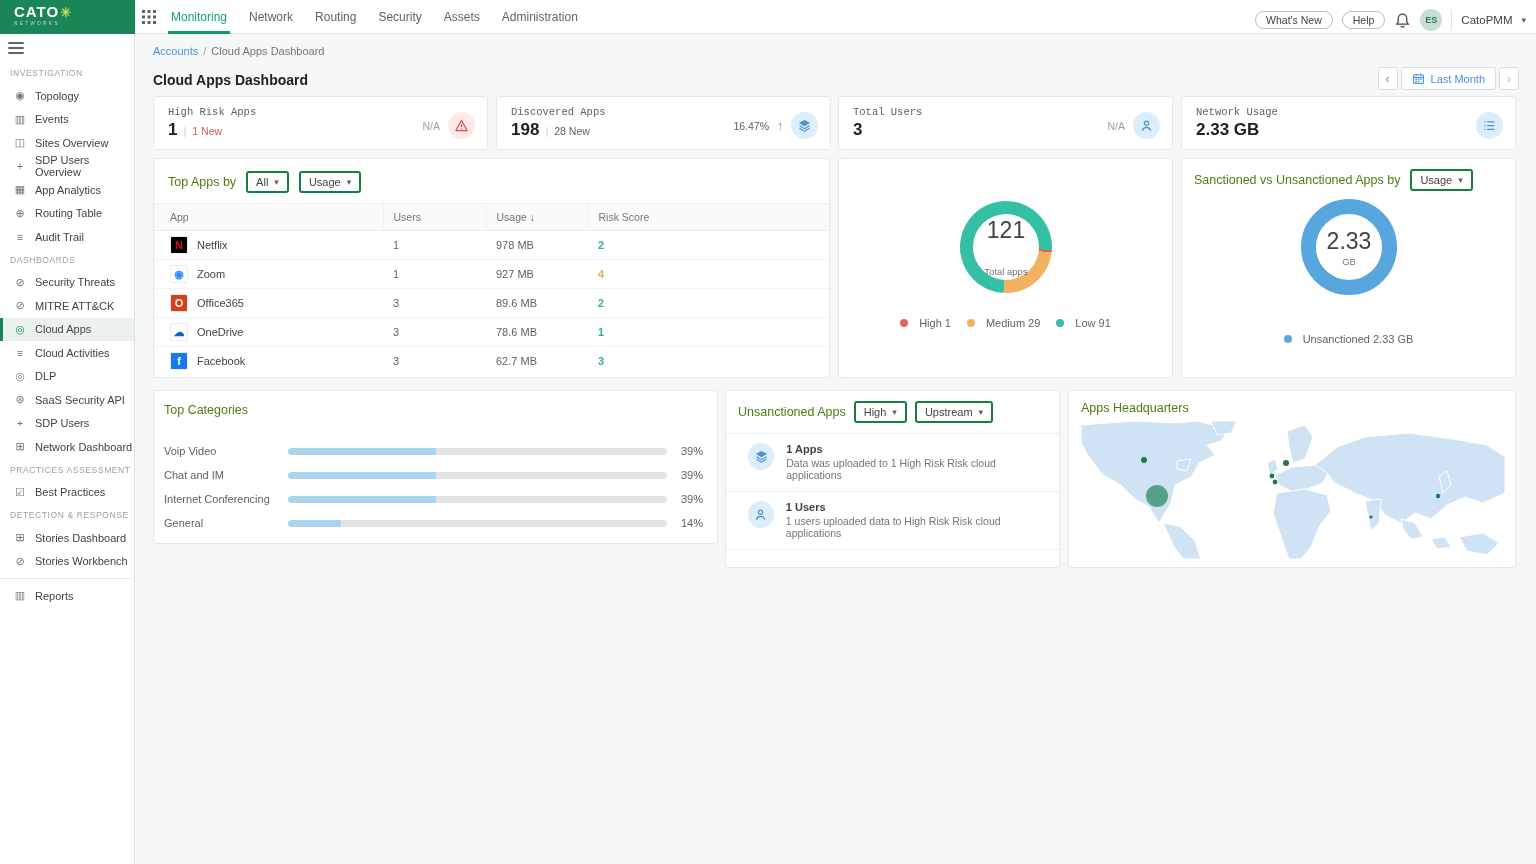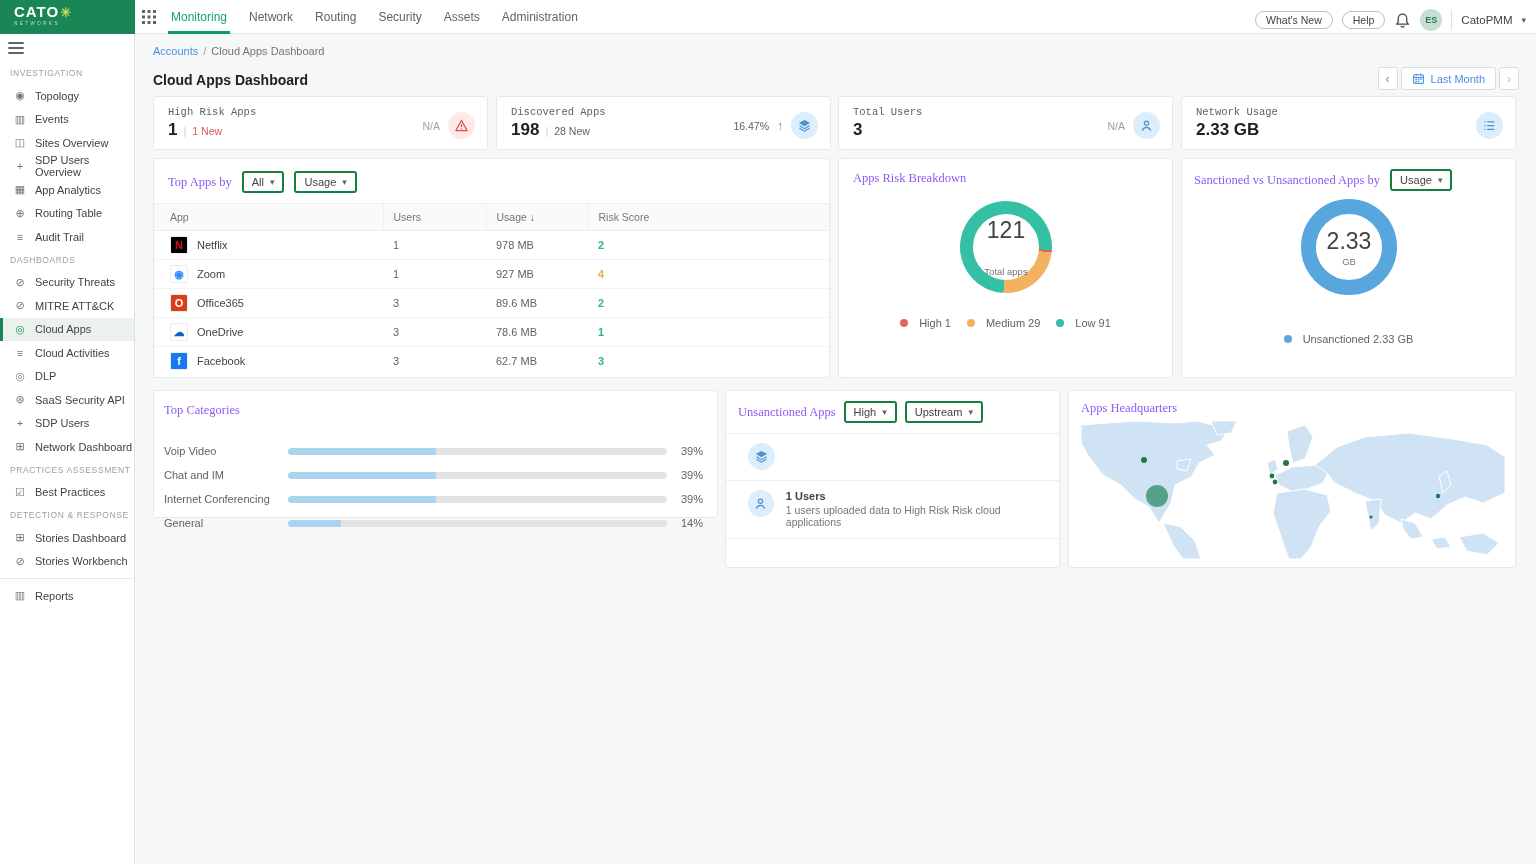--- a/index.html
+++ b/index.html
@@ -59,21 +59,21 @@
   .kpi-sub { font-size:10.5px; color:#757575; }
   .kpi-right { position:absolute; right:12px; bottom:10px; display:flex; align-items:center; gap:8px; }
   .kpi-na { font-size:10.5px; color:#9e9e9e; }
   .kpi-trend { font-size:10.5px; color:#616161; }
   .trend-arrow { color:#e25656; font-size:12px; }
   .icon-circle { width:27px; height:27px; border-radius:50%; display:flex; align-items:center; justify-content:center; }
   .ic-red { background:#fde9e9; }
   .ic-blue { background:#dcedfb; }
 
   
-  .card-title { font-size:12.5px; color:#8b5cf6;font-family:Liberation Serif, serif; }
+  .card-title { font-size:12.5px; color:#4d7c0f; }
   .filter-btn { border:2px solid #15803d; border-radius:3px; background:#fff; font-size:11px; color:#424242; padding:3px 8px; display:inline-flex; align-items:center; gap:6px; cursor:pointer; }
   .ta-head-row { display:flex; align-items:center; gap:10px; padding:12px 14px 10px; }
   .apps-table { width:100%; border-collapse:collapse; }
   .apps-table th { background:#fafafa; border-top:1px solid #eee; border-bottom:1px solid #eee; font-weight:normal; font-size:10.5px; color:#757575; text-align:left; padding:7px 10px; border-left:1px solid #f0f0f0; }
   .apps-table th:first-child { border-left:none; padding-left:16px; }
   .apps-table td { font-size:11px; color:#616161; padding:5px 10px; border-bottom:1px solid #f3f3f3; }
   .apps-table td:first-child { padding-left:16px; }
   .app-cell { display:flex; align-items:center; gap:9px; color:#424242; }
   .app-ico { width:18px; height:18px; border-radius:2px; display:flex; align-items:center; justify-content:center; font-size:11px; font-weight:bold; border:1px solid #ececec; flex:none; }
   .risk-score { font-weight:bold; }
@@ -417,21 +417,20 @@
             </td>
           <td style="border-bottom:none;">3</td>
           <td style="border-bottom:none;">62.7 MB</td>
           <td style="border-bottom:none;"><span class="risk-score" style="color: rgb(42, 181, 160);">3</span></td>
         </tr>
       </tbody>
     </table>
   </div>
 
   <div class="card" style="left:703px; top:124px; width:335px; height:220px;">
-    <div class="card-title" style="padding:12px 14px;">Apps Risk Breakdown</div>
     <div class="donut" style="left: 121px; top: 42px; width: 92px; height: 92px; background: conic-gradient(from 94deg, rgb(227, 100, 92) 0deg, rgb(227, 100, 92) 2.97521deg, rgb(243, 177, 98) 2.97521deg, rgb(243, 177, 98) 89.2562deg, rgb(53, 191, 164) 89.2562deg, rgb(53, 191, 164) 360deg);"></div>
     <div class="donut-hole" style="left:134px; top:55px; width:66px; height:66px;"></div>
     <div class="donut-center" style="left:121px; top:42px; width:92px; height:92px;gap:21px;">
       <div class="donut-big">121</div>
       <div class="donut-small">Total apps</div>
     </div>
     <div class="legend-row" style="top:158px;">
       <span class="legend-item">
           <span class="dot" style="background-color: rgb(227, 100, 92);"></span>
           <span>High 1</span>
@@ -461,21 +460,21 @@
       <div class="donut-small">GB</div>
     </div>
     <div class="legend-row" style="top:158px;margin-top:16px;">
       <span class="legend-item">
           <span class="dot" style="background-color: rgb(87, 167, 222);"></span>
           <span>Unsanctioned 2.33 GB</span>
         </span>
     </div>
   </div>
 
-  <div class="card" style="left:18px; top:356px; width:565px; height:128px;">
+  <div class="card" style="left:18px; top:356px; width:565px; height:154px;">
     <div class="card-title" style="padding:12px 14px 0 10px; margin-left:0;">Top Categories</div>
     <div class="cat-row" style="top:52px;">
       <span class="cat-label">Voip Video</span>
       <span class="cat-track">
           <span class="cat-fill" style="width: 39%; display: block;"></span>
         </span>
       <span class="cat-val">39%</span>
     </div>
     <div class="cat-row" style="top:76px;">
       <span class="cat-label">Chat and IM</span>
@@ -514,20 +513,24 @@
     </div>
     <div class="uns-divider"></div>
     <div class="uns-item">
       <div class="icon-circle ic-blue">
           <svg width="15" height="15" viewBox="0 0 24 24">
             <path d="M12 3 21 8l-9 5-9-5z" fill="#4a90d2"></path>
             <path d="M4 12.5 12 17l8-4.5" fill="none" stroke="#4a90d2" stroke-width="1.8"></path>
             <path d="M4 16.5 12 21l8-4.5" fill="none" stroke="#4a90d2" stroke-width="1.8"></path>
           </svg>
         </div>
+      <div>
+        <div class="uns-title">1 Apps</div>
+        <div class="uns-desc">Data was uploaded to 1 High Risk Risk cloud applications</div>
+      </div>
     </div>
     <div class="uns-divider"></div>
     <div class="uns-item">
       <div class="icon-circle ic-blue">
           <svg width="15" height="15" viewBox="0 0 24 24">
             <circle cx="12" cy="8.5" r="3.4" fill="none" stroke="#4a90d2" stroke-width="1.9"></circle>
             <path d="M5.5 19.5c1.4-3.2 3.9-4.6 6.5-4.6s5.1 1.4 6.5 4.6" fill="none" stroke="#4a90d2" stroke-width="1.9" stroke-linecap="round"></path>
           </svg>
         </div>
       <div>

